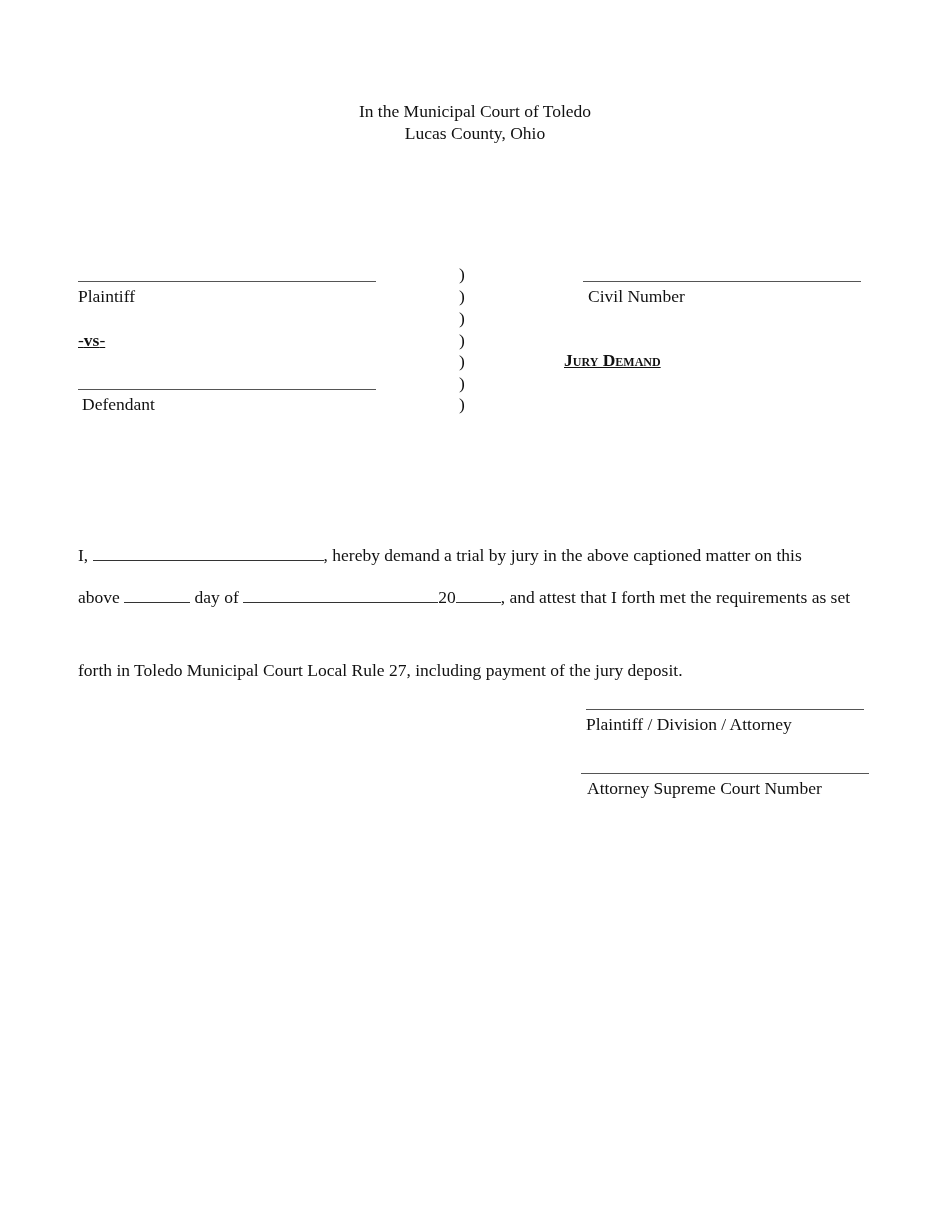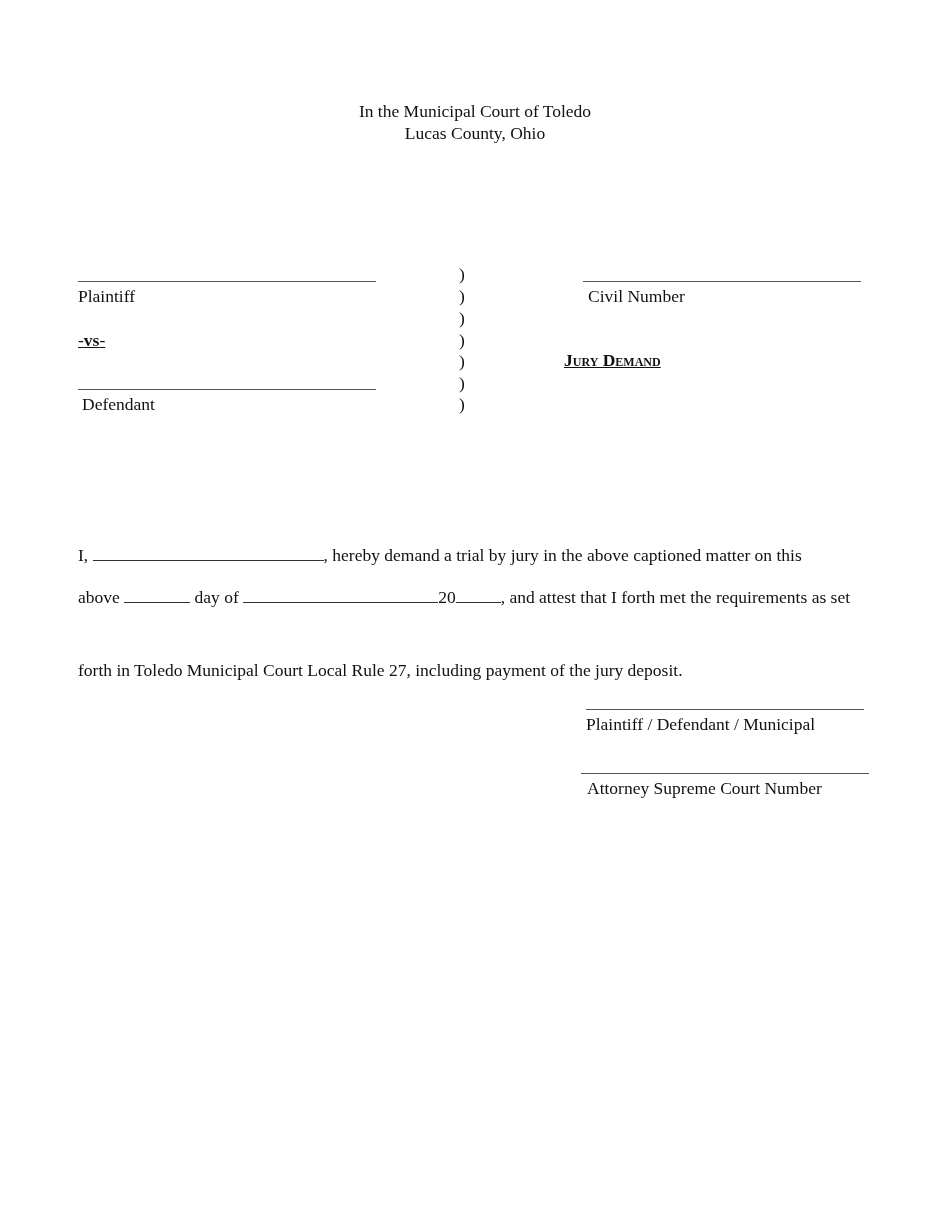--- a/index.html
+++ b/index.html
@@ -58,16 +58,16 @@
 <div class="body-line" style="top:587px;">
   <span>above</span>
   <span class="blank" style="width:66px;"></span>
   <span>day of</span>
   <span class="blank" style="width:195px;"></span><span>20</span><span class="blank" style="width:45px;"></span><span>, and attest that I forth met the requirements as set</span>
 </div>
 
 <div class="body-line" style="top:630px;margin-top:32px;">forth in Toledo Municipal Court Local Rule 27, including payment of the jury deposit.</div>
 
 <div class="rule" style="left:586px; top:709px; width:278px;"></div>
-<div class="abs" style="left:586px; top:716px;">Plaintiff / Defendant / Municipal</div>
+<div class="abs" style="left:586px; top:716px;">Plaintiff / Division / Attorney</div>
 
 <div class="rule" style="left:581px; top:773px; width:288px;"></div>
 <div class="abs" style="left:581px; top:780px;margin-left:6px;">Attorney Supreme Court Number</div>
 
 </body></html>

